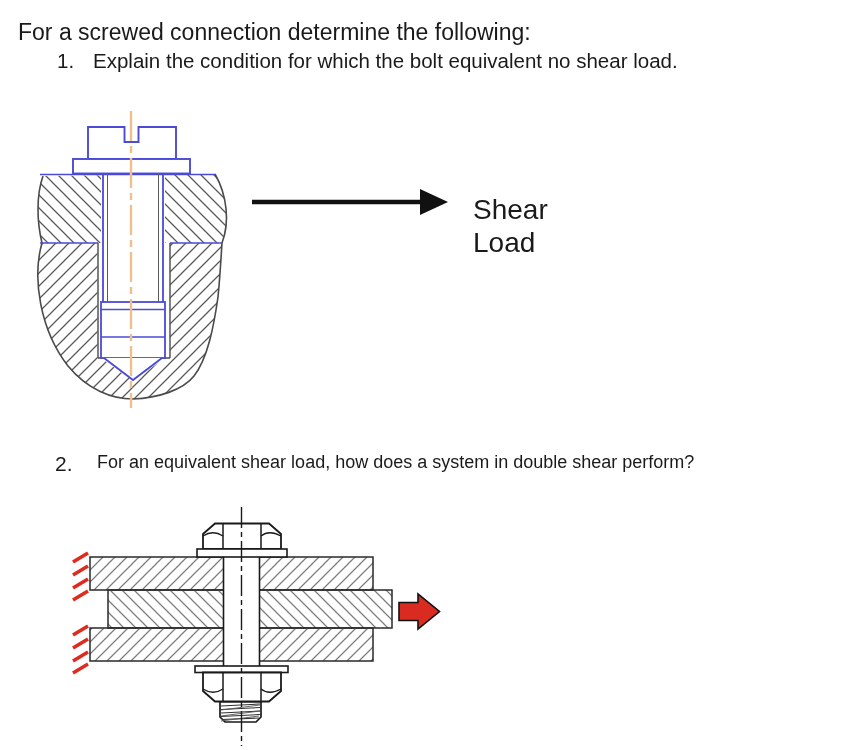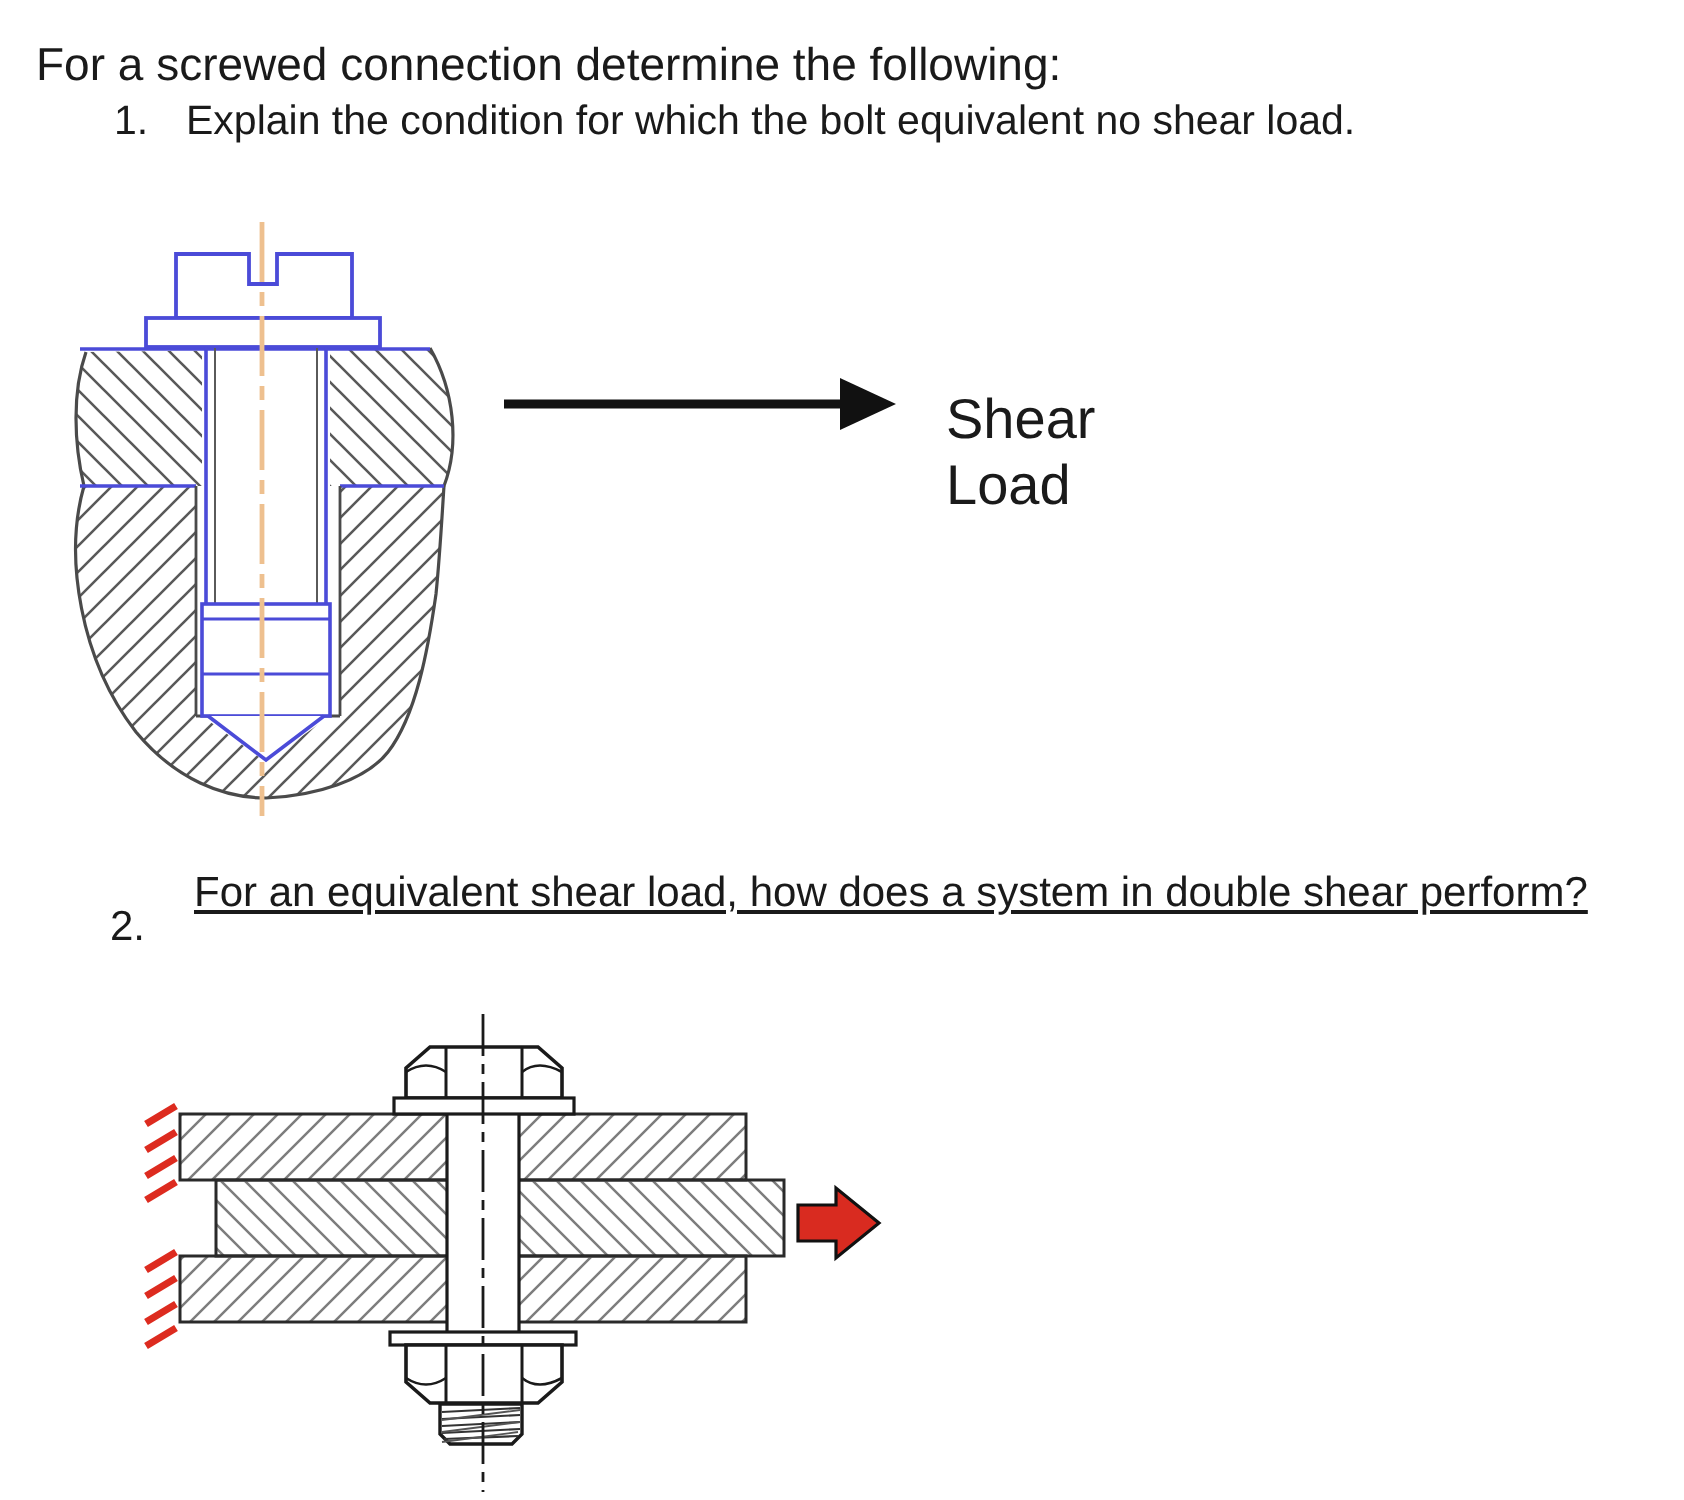--- a/index.html
+++ b/index.html
@@ -6,21 +6,21 @@
   body{
     width:842px;height:750px;position:relative;background:#ffffff;
     font-family:"Liberation Sans","DejaVu Sans",sans-serif;color:#1a1a1a;
     overflow:hidden;
   }
   .abs{position:absolute;white-space:nowrap;}
   .intro{left:18px;top:19px;font-size:23px;}
   .q1-num{left:57px;top:49px;font-size:20.5px;}
   .q1-text{left:93px;top:49px;font-size:20.5px;}
   .q2-num{left:55px;top:452px;font-size:21px;}
-  .q2-text{left:97px;top:435px;font-size:21px;text-decoration:underline;}
+  .q2-text{left:97px;top:452px;font-size:18px;}
   .shear-label{left:473px;top:193px;font-size:28px;line-height:33px;}
   svg{position:absolute;display:block;}
   #fig1{left:20px;top:95px;}
   #fig2{left:55px;top:495px;}
   
   .blue{stroke:#4b4bd8;}
   .orange{stroke:#eec08f;}
   .redfill{fill:#d92b20;}
 </style>
 </head>

